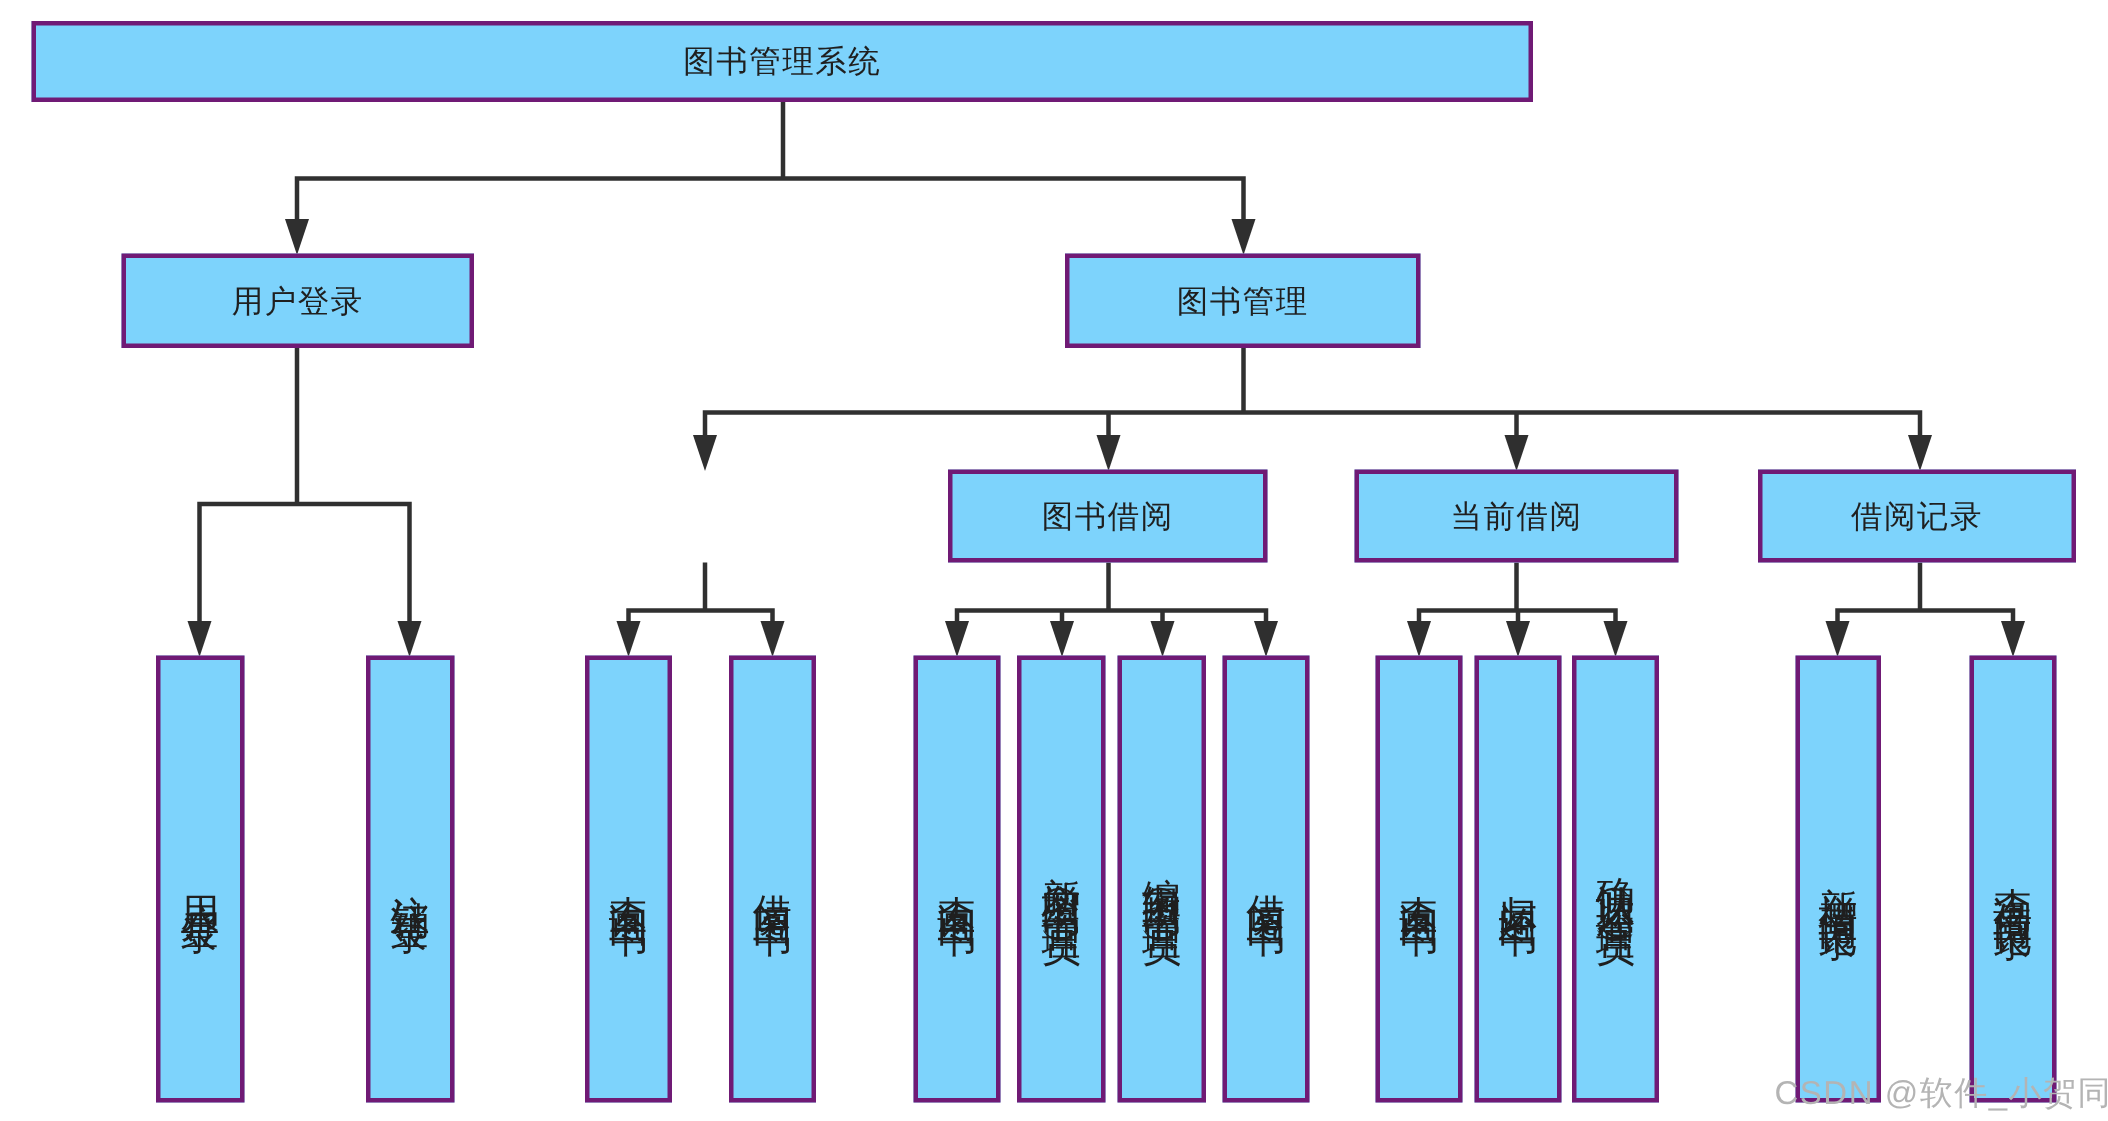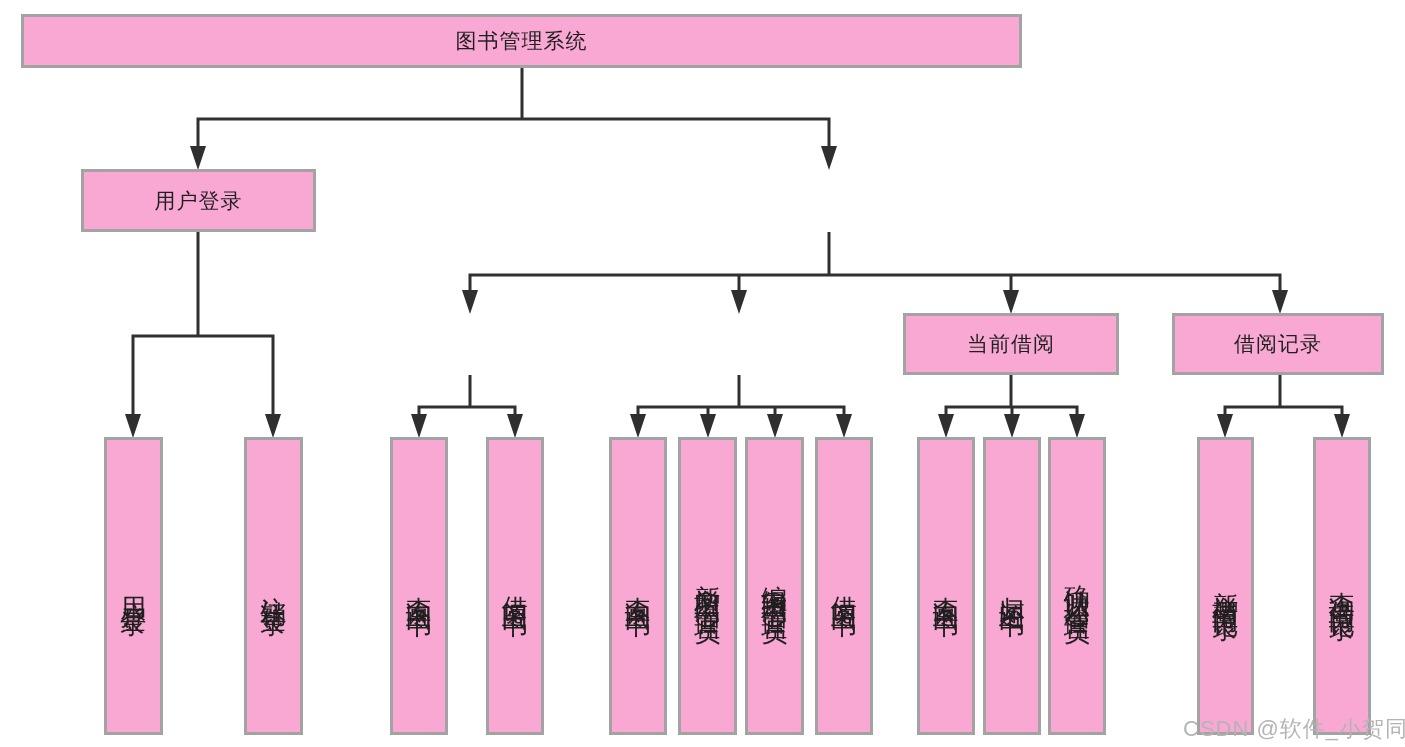--- a/index.html
+++ b/index.html
@@ -7,22 +7,22 @@
   #canvas{
     position:relative;
     width:1405px;height:747px;
     background:#ffffff;
     font-family:"Liberation Sans", sans-serif;
     color:#1f1f1f;
     overflow:hidden;
   }
   .node{
     position:absolute;
-    border:3px solid #a3a3a3;
-    background:#f9a8d4;
+    border:3px solid #701a75;
+    background:#7dd3fc;
     box-sizing:border-box;
     display:flex;
     align-items:center;
     justify-content:center;
   }
   .h{ font-size:21px; letter-spacing:1px; }
   .v .vtext{
     writing-mode:vertical-rl;
     text-orientation:mixed;
     font-size:26px;
@@ -90,21 +90,23 @@
     <g>
       <path d="M1280,375 V407 M1225,420 V407 H1342 V420"></path>
       <polygon points="1217,414 1233,414 1225,438"></polygon>
       <polygon points="1334,414 1350,414 1342,438"></polygon>
     </g>
   </svg>
 
   <div class="node h" style="left:21px;top:14px;width:1001px;height:54px">图书管理系统</div>
 
   <div class="node h" style="left:81px;top:169px;width:235px;height:63px">用户登录</div>
+  <div class="node h" style="left:710px;top:169px;width:237px;height:63px">图书管理</div>
 
+  <div class="node h" style="left:632px;top:313px;width:213px;height:62px">图书借阅</div>
   <div class="node h" style="left:1172px;top:313px;width:212px;height:62px">借阅记录</div>
   <div class="node h" style="left:903px;top:313px;width:216px;height:62px">当前借阅</div>
 
   <div class="node v" style="left:104px;top:437px;width:59px;height:298px">
     <span class="vtext">用户登录</span>
   </div>
   <div class="node v" style="left:244px;top:437px;width:59px;height:298px">
     <span class="vtext">注销登录</span>
   </div>
 

